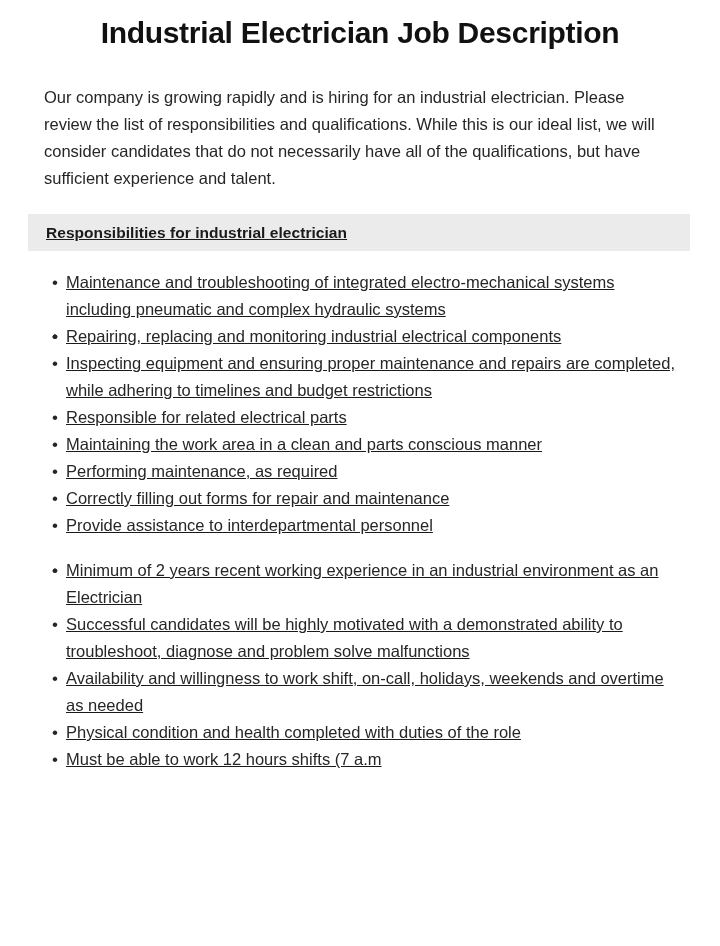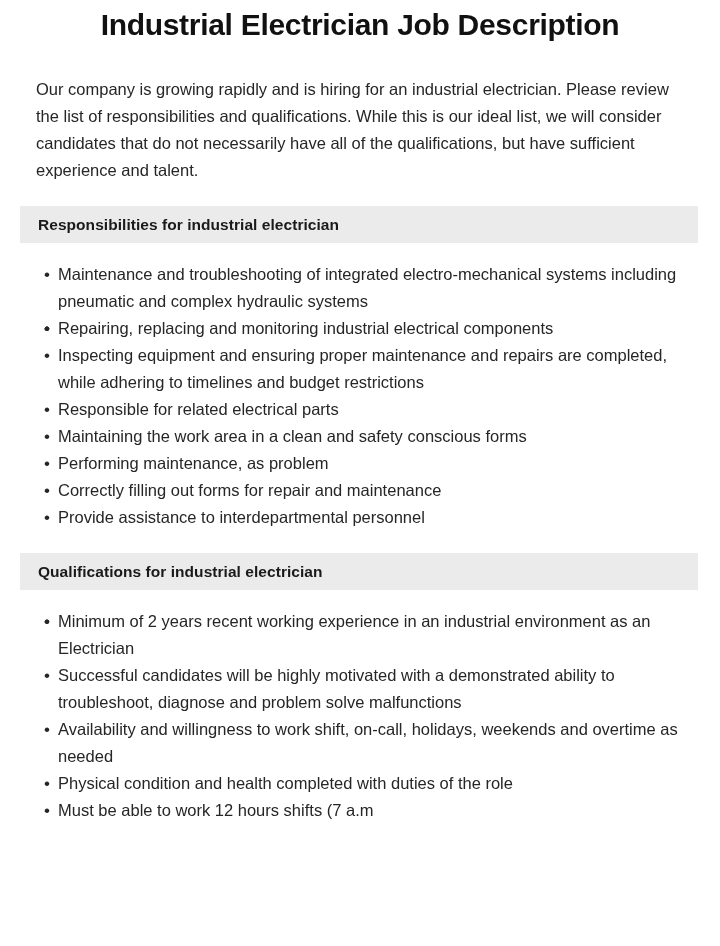--- a/index.html
+++ b/index.html
@@ -13,21 +13,21 @@
     height: 946px;
     overflow: hidden;
     font-family: "Liberation Sans", "DejaVu Sans", sans-serif;
     color: #1a1a1a;
     -webkit-font-smoothing: antialiased;
   }
 
   .page {
     width: 720px;
     box-sizing: border-box;
-    padding: 0;
+    padding: 8px;
   }
 
   
   .doc-title {
     margin: 0;
     padding: 6px 20px 0 20px;
     text-align: center;
     font-size: 30px;
     line-height: 38px;
     font-weight: 700;
@@ -42,20 +42,21 @@
     padding: 16px 24px 0 20px;
     font-size: 16.5px;
     line-height: 27px;
     color: #262626;
     font-weight: 400;
   }
 
   
   .section {
     margin: 0;
+    text-decoration: underline;
   }
   .section-header {
     margin: 22px 22px 0 20px;
     background: #ebebeb;
     height: 37px;
     display: flex;
     align-items: center;
     padding: 0 0 0 18px;
     box-sizing: border-box;
   }
@@ -108,31 +109,28 @@
     <div class="section-header">
       <span class="section-header-text">Responsibilities for industrial electrician</span>
     </div>
     <ul class="bullets responsibilities">
         <li><span class="bullet-dot">•</span><span>Maintenance and troubleshooting of integrated electro-mechanical systems including pneumatic and complex hydraulic systems</span></li>
         <li><span class="bullet-dot">•</span></li>
         <li><span class="bullet-dot">•</span></li>
         <li><span class="bullet-dot">•</span><span>Repairing, replacing and monitoring industrial electrical components</span></li>
         <li><span class="bullet-dot">•</span><span>Inspecting equipment and ensuring proper maintenance and repairs are completed, while adhering to timelines and budget restrictions</span></li>
         <li><span class="bullet-dot">•</span><span>Responsible for related electrical parts</span></li>
-        <li><span class="bullet-dot">•</span><span>Maintaining the work area in a clean and safety conscious forms</span></li>
-        <li><span class="bullet-dot">•</span><span>Performing maintenance, as problem</span></li>
+        <li><span class="bullet-dot">•</span><span>Maintaining the work area in a clean and parts conscious manner</span></li>
+        <li><span class="bullet-dot">•</span><span>Performing maintenance, as required</span></li>
         <li><span class="bullet-dot">•</span><span>Correctly filling out forms for repair and maintenance</span></li>
         <li><span class="bullet-dot">•</span><span>Provide assistance to interdepartmental personnel</span></li>
       </ul>
   </div>
 
   <div class="section">
-    <div class="section-header">
-      <span class="section-header-text">Qualifications for industrial electrician</span>
-    </div>
     <ul class="bullets qualifications">
         <li><span class="bullet-dot">•</span></li>
         <li><span class="bullet-dot">•</span><span>Minimum of 2 years recent working experience in an industrial environment as an Electrician</span></li>
         <li><span class="bullet-dot">•</span><span>Successful candidates will be highly motivated with a demonstrated ability to troubleshoot, diagnose and problem solve malfunctions</span></li>
         <li><span class="bullet-dot">•</span><span>Availability and willingness to work shift, on-call, holidays, weekends and overtime as needed</span></li>
         <li><span class="bullet-dot">•</span><span>Physical condition and health completed with duties of the role</span></li>
         <li><span class="bullet-dot">•</span><span>Must be able to work 12 hours shifts (7 a.m</span></li>
       </ul>
   </div>
 

